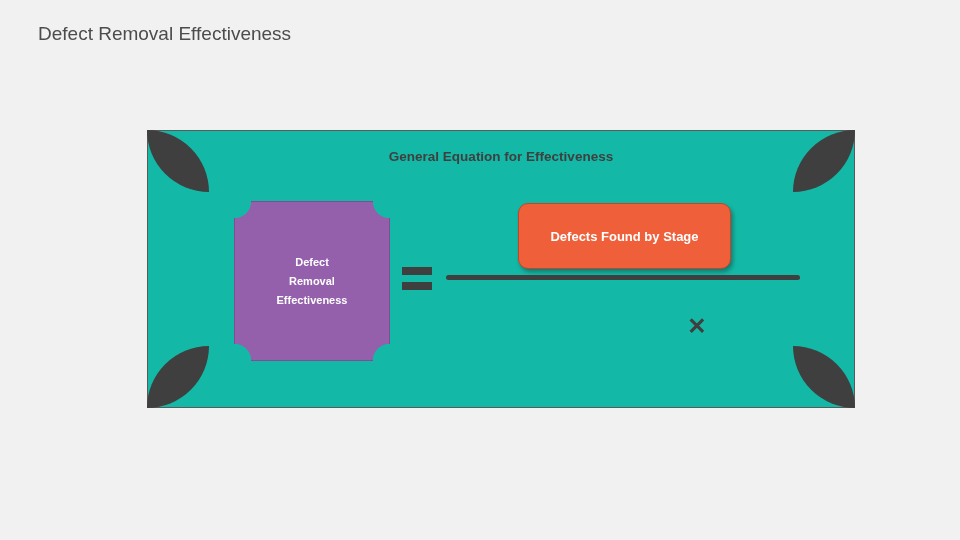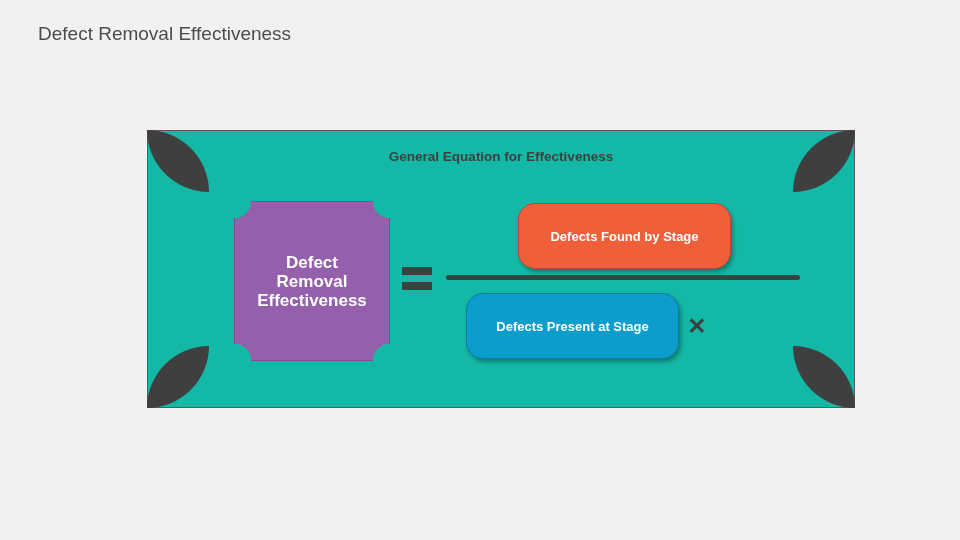--- a/index.html
+++ b/index.html
@@ -112,21 +112,21 @@
     -webkit-mask-composite: source-in;
     mask-image:
       radial-gradient(circle 17px at 0 0, transparent 17px, #000 17.5px),
       radial-gradient(circle 17px at 100% 0, transparent 17px, #000 17.5px),
       radial-gradient(circle 17px at 0 100%, transparent 17px, #000 17.5px),
       radial-gradient(circle 17px at 100% 100%, transparent 17px, #000 17.5px);
     mask-composite: intersect;
   }
   #lhs-plaque-label {
     color: #ffffff;
-    font-size: 17px;
+    font-size: 11px;
     font-weight: bold;
     line-height: 19px;
     text-align: center;
     white-space: pre-line;
   }
 
   
   #equals-sign {
     position: absolute;
     left: 254px;
@@ -156,21 +156,21 @@
   }
 
   .pill {
     position: absolute;
     box-sizing: border-box;
     display: flex;
     align-items: center;
     justify-content: center;
     color: #ffffff;
     text-align: center;
-    border-radius: 17px;
+    border-radius: 10px;
     filter: drop-shadow(2px 3px 2px rgba(0,0,0,0.32));
   }
 
   #numerator-box {
     left: 370px;
     top: 72px;
     width: 213px;
     height: 66px;
     background: #ef5f39;
     border: 1px solid #c0462a;
@@ -247,20 +247,17 @@
     <div class="bar top"></div>
     <div class="bar bottom"></div>
   </div>
 
   <div class="pill" id="numerator-box">
     <span>Defects Found by Stage</span>
   </div>
 
   <div id="fraction-bar"></div>
 
-  <div class="pill" id="denominator-box">
-    <span>Defects Present at Stage</span>
-  </div>
 
   <div id="multiply-sign">✕</div>
 
 
 </div>
 
 </body></html>

